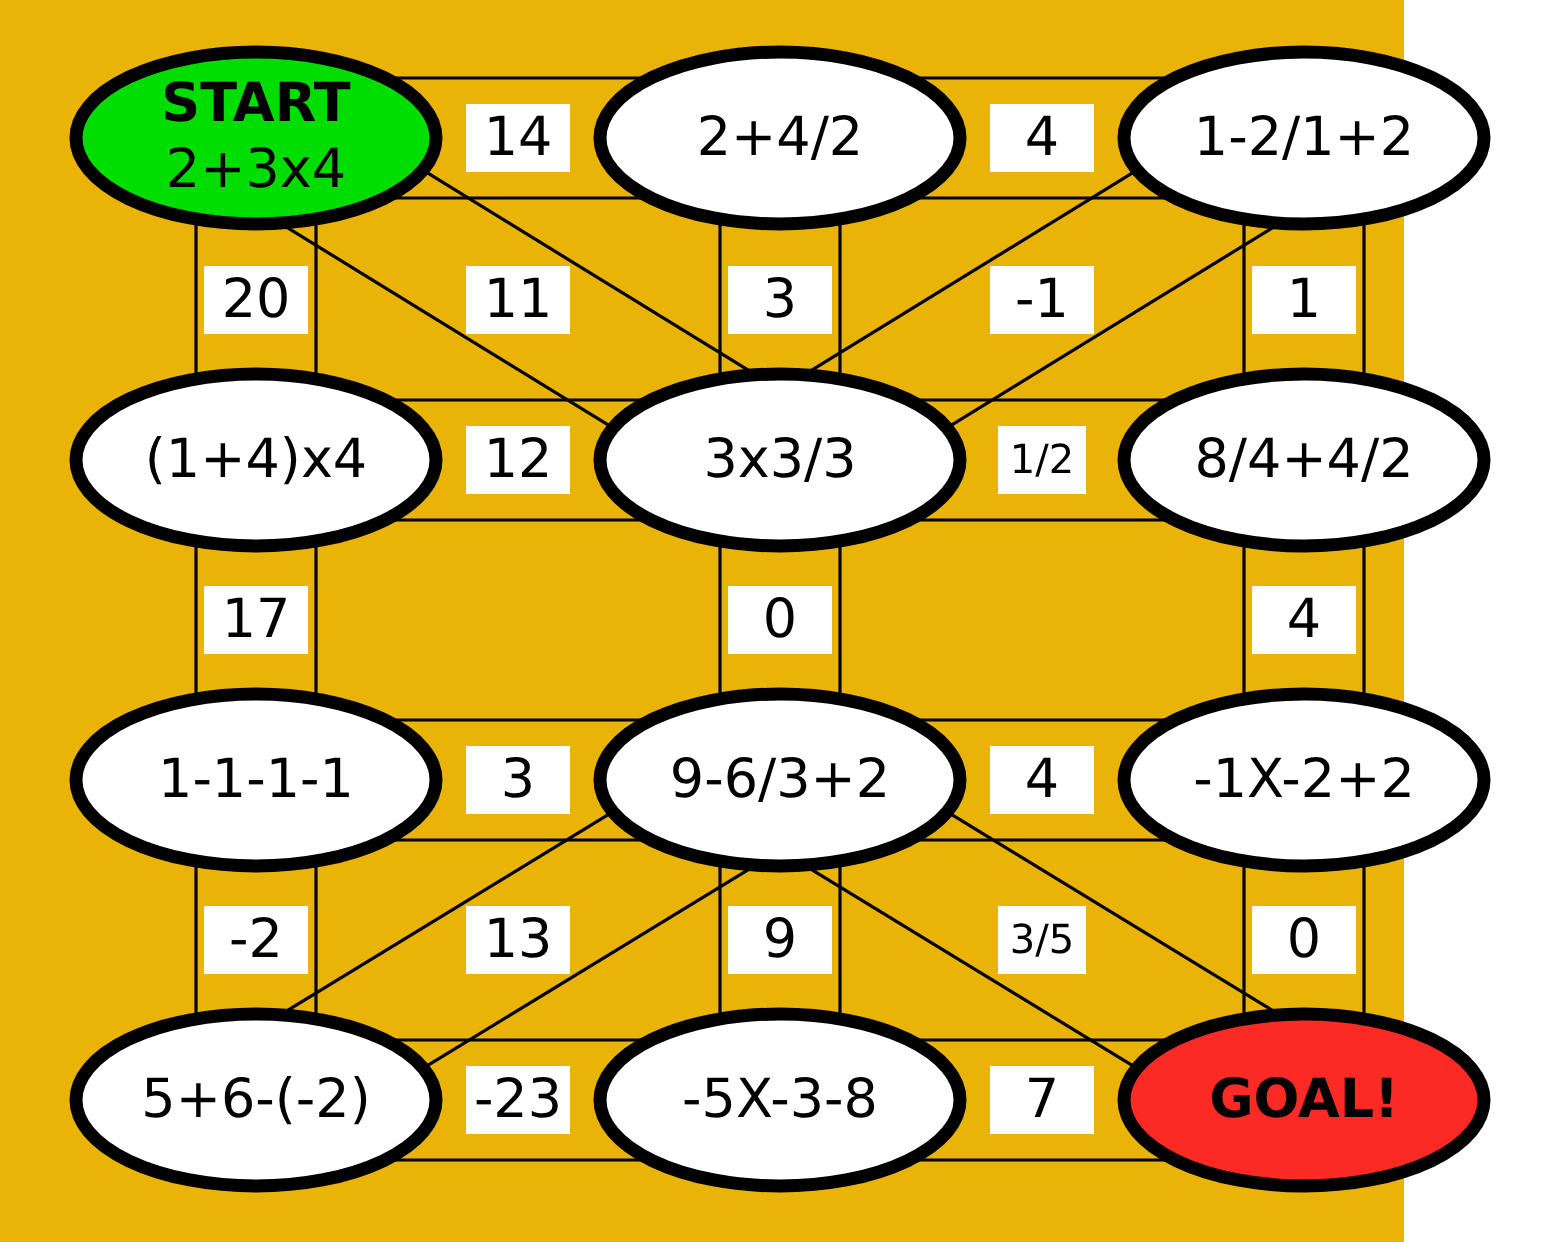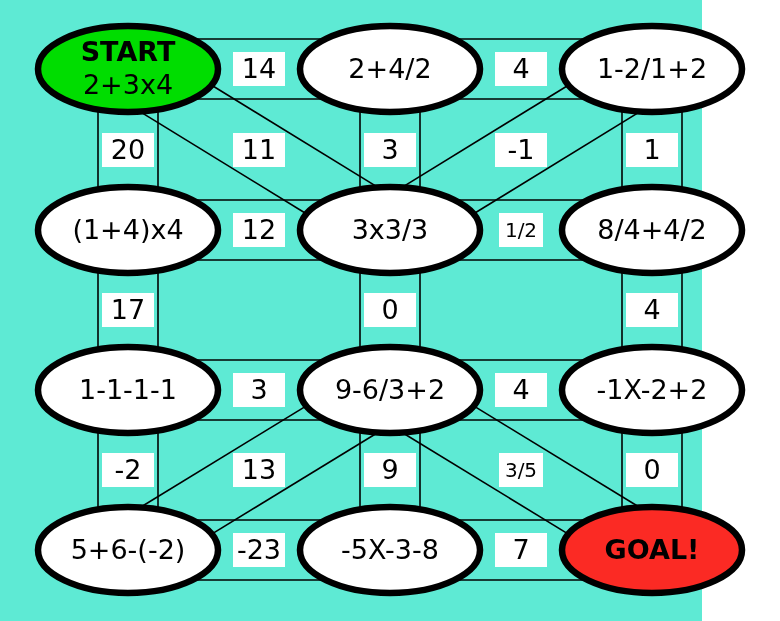--- a/index.html
+++ b/index.html
@@ -1,18 +1,18 @@
 <!DOCTYPE html>
 <html><head>
 <meta charset="utf-8">
 <style>
   html,body{margin:0;padding:0;background:#ffffff;}
   body{width:780px;height:621px;overflow:hidden;
        font-family:"DejaVu Sans","Liberation Sans",sans-serif;}
-  #stage{position:relative;width:702px;height:621px;background:#5eead4;text-align:right;}
+  #stage{position:relative;width:702px;height:621px;background:#eab308;text-align:right;}
   svg#graph{display:block;width:780px;height:621px;}
   .edge-line{stroke:#000000;stroke-width:1.6;fill:none;}
   .node-ell{stroke:#000000;stroke-width:6.5;}
   .node-label{font-family:"DejaVu Sans","Liberation Sans",sans-serif;
               font-size:27px;fill:#000000;text-anchor:middle;dominant-baseline:middle;}
   .node-label-bold{font-weight:bold;}
   .edge-label{font-family:"DejaVu Sans","Liberation Sans",sans-serif;
               font-size:27px;fill:#000000;text-anchor:middle;dominant-baseline:middle;}
   .edge-label-small{font-size:20px;}
 </style>

